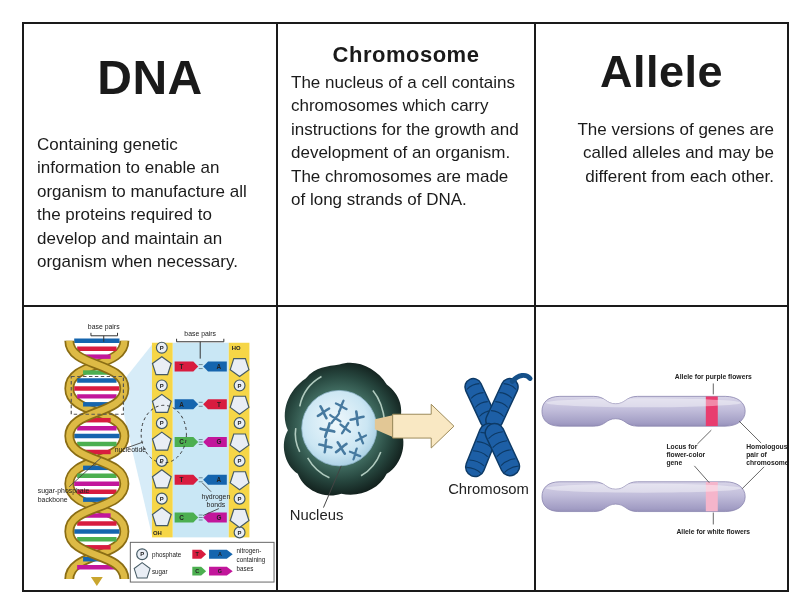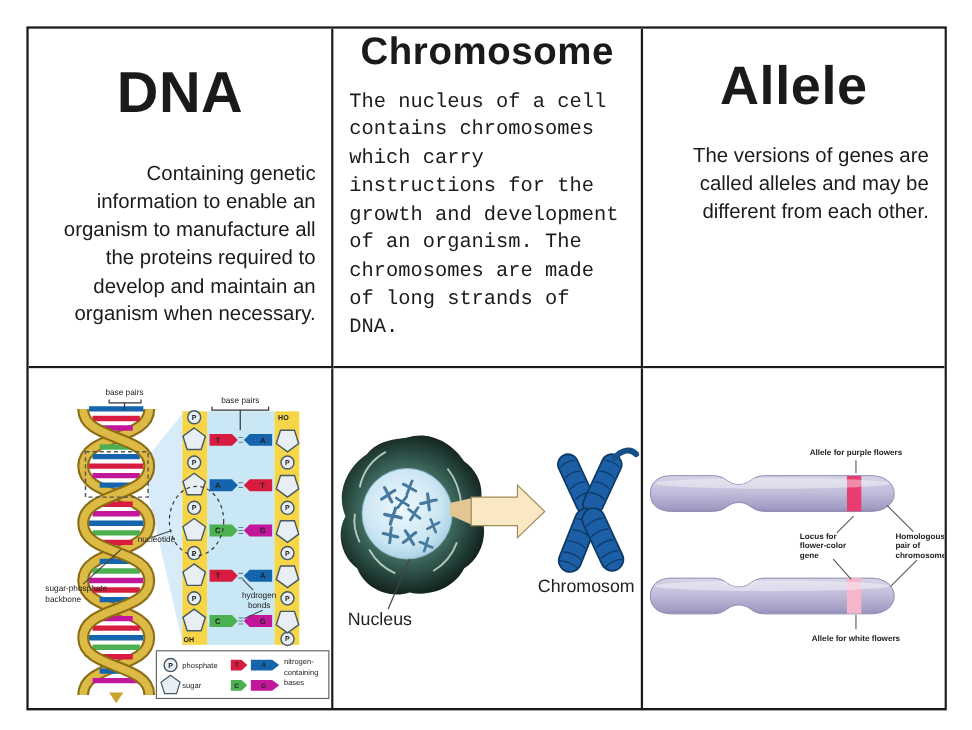--- a/index.html
+++ b/index.html
@@ -10,25 +10,25 @@
   .table {
     position:absolute; left:22px; top:22px; width:763px; height:566px;
     border:2px solid #1a1a1a; display:grid;
     grid-template-columns:254px 258px 251px; grid-template-rows:283px 283px;
   }
   .cell { box-sizing:border-box; overflow:hidden; background:#fff; }
   .cell.br { border-right:2px solid #1a1a1a; }
   .cell.bb { border-bottom:2px solid #1a1a1a; }
   .card-title { text-align:center; font-weight:bold; margin:0; letter-spacing:0.5px; }
   .t-dna   { font-size:48px; margin-top:26px; }
-  .t-chrom { font-size:32px; margin-top:0; }
+  .t-chrom { font-size:22px; margin-top:18px; }
   .t-allele{ font-size:45px; margin-top:22px; }
   .card-desc { font-size:17px; line-height:1.38; margin:0; padding:0 13px; color:#1b1b1b; }
-  .d-dna   { margin-top:28px;text-align:right; }
-  .d-chrom { margin-top:13px;font-family:Liberation Mono, monospace; }
+  .d-dna   { margin-top:28px; }
+  .d-chrom { margin-top:3px; }
   .d-allele{ margin-top:20px;text-align:right; }
   svg { display:block; width:100%; height:100%; font-family:"Liberation Sans", sans-serif; }
   svg text { fill:#222222; }
   .lbl   { font-size:7px; }
   .lbl-b { font-size:6.8px; font-weight:bold; }
   .tiny  { font-size:6px; }
   .baseL { font-size:6.5px; font-weight:bold; fill:#ffffff; }
   .legT  { font-size:6.4px; }
   .bigL  { font-size:15px; }
 </style>

